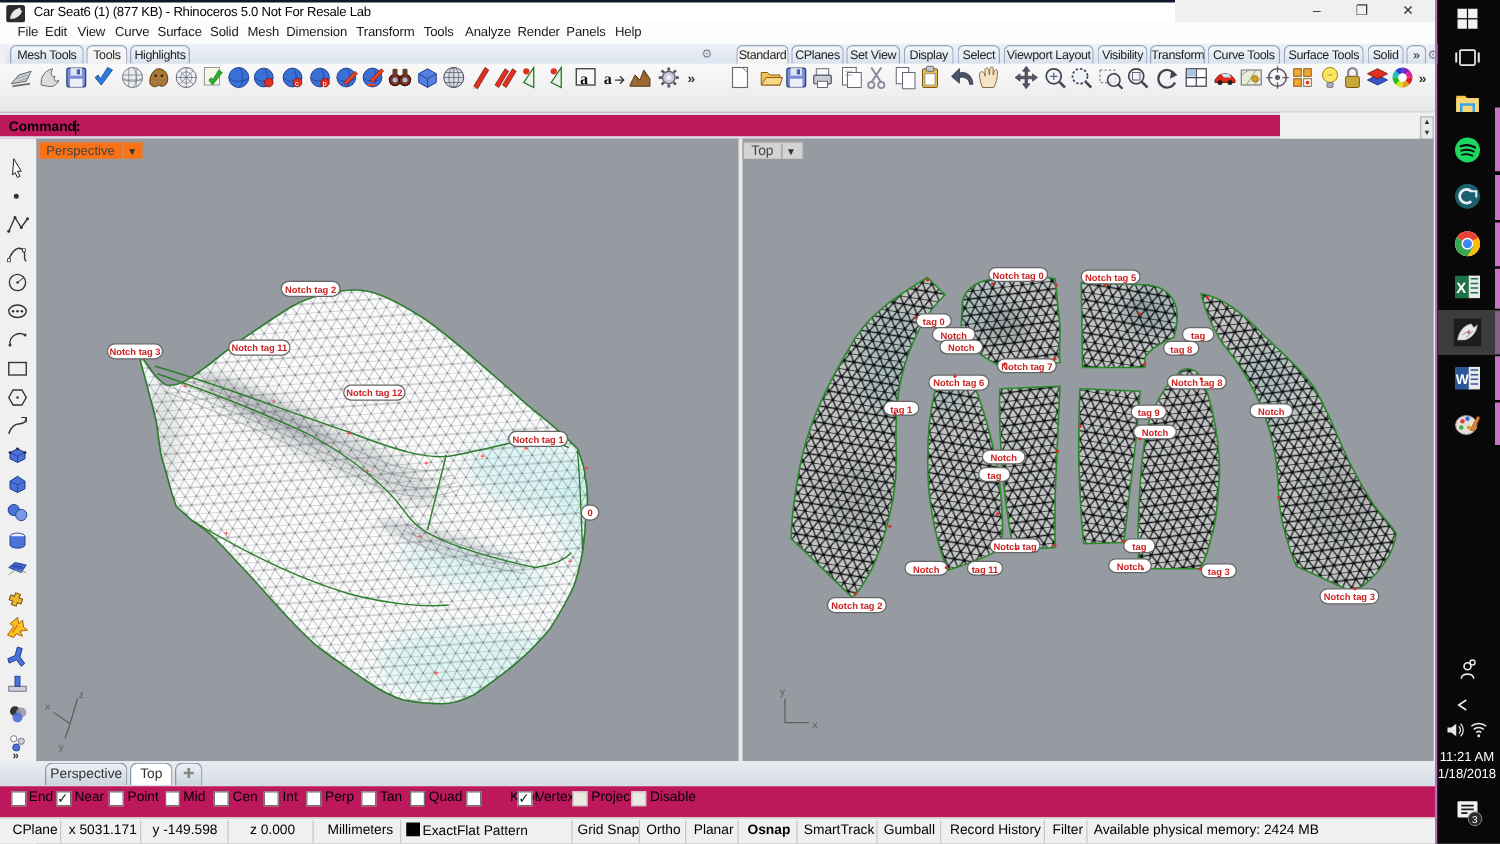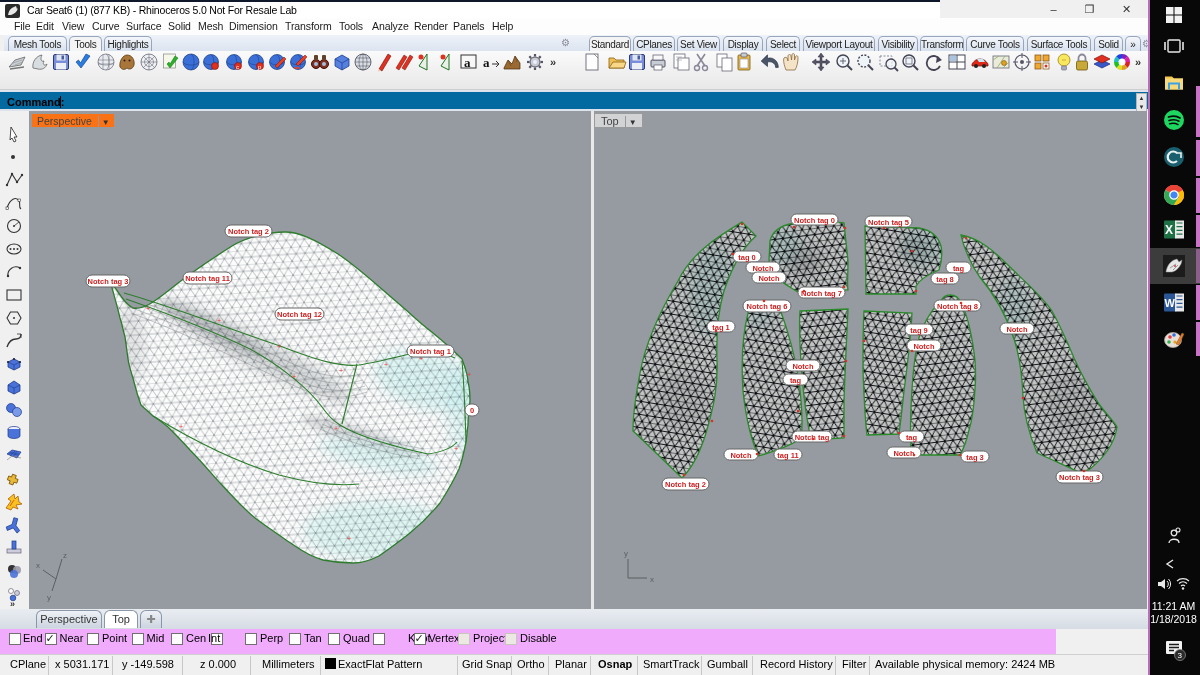--- a/index.html
+++ b/index.html
@@ -14,34 +14,34 @@
 
 #menubar { position:absolute; left:0; top:18px; width:1148px; height:17px; background:#fdfdfd; font-size:10.5px; letter-spacing:-0.1px; color:#1a1a1a; }
 #menubar span { position:absolute; top:2px; }
 
 #tabrow { position:absolute; left:4px; top:35px; width:1148px; height:16px; background:linear-gradient(#eef2f9,#dce4f0); }
 .tab { position:absolute; top:1px; height:15px; font-size:10px; letter-spacing:-0.3px; color:#222; text-align:center; line-height:15px; white-space:nowrap; overflow:hidden; background:linear-gradient(#f4f7fb,#d8e1ee); border:1px solid #98a6bb; border-bottom:none; border-radius:5px 5px 0 0; }
 .tab.active { background:#f4f4f4; font-weight:normal; }
 
 #toolbar { position:absolute; left:0; top:51px; width:1148px; height:39px; background:linear-gradient(#fafafa,#e8e8e8); border-bottom:1px solid #cfcfcf; }
 
-#cmdrow { position:absolute; left:0; top:90px; width:1148px; height:21px; background:#0369a1; border-top:2px solid #dde3ec; border-bottom:2px solid #dde3ec; }
+#cmdrow { position:absolute; left:0; top:90px; width:1024px; height:21px; background:#be185d; border-top:2px solid #dde3ec; border-bottom:2px solid #dde3ec; }
 #cmdrow .lbl { position:absolute; left:7px; top:4px; font-size:11px; font-weight:bold; color:#000; }
 #spinner { position:absolute; left:1136px; top:1px; width:11px; height:19px; background:#e8e8e8; border:1px solid #b5b5b5; font-size:6px; color:#333; text-align:center; line-height:9px; }
 
 #lefttb { position:absolute; left:0; top:111px; width:29px; height:564px; background:#f0f0f0; }
 #vp1 { position:absolute; left:29px; top:111px; width:562px; height:498px; background:#969ba1; }
 #vp2 { position:absolute; left:594px; top:111px; width:553px; height:498px; background:#969ba1; }
 #vpdivider { position:absolute; left:591px; top:111px; width:3px; height:498px; background:#e8e8e8; }
 
 #vtabs { position:absolute; left:0; top:609px; width:1148px; height:20px; background:linear-gradient(#e9edf2,#d6dce4); }
 .btab { position:absolute; top:1px; height:18px; font-size:11px; color:#333; text-align:center; line-height:17px; background:linear-gradient(#eef1f6,#ccd4e0); border:1px solid #8a97a8; border-bottom:none; border-radius:6px 6px 0 0; }
 .btab.active { background:#fff; }
 
-#osnap { position:absolute; left:0; top:629px; width:1056px; height:25px; background:#f0abfc; font-size:11px; color:#000; }
+#osnap { position:absolute; left:0; top:629px; width:1148px; height:25px; background:#be185d; font-size:11px; color:#000; }
 .cb { position:absolute; top:4px; width:12px; height:12px; background:#fff; border:1px solid #707070; }
 .cb.checked::after { content:"\2713"; position:absolute; left:0px; top:-2px; font-size:11px; color:#222; }
 .cb.dis { background:#ece9e2; border:1px solid #c8c5be; }
 .cblbl { position:absolute; top:3px; }
 
 #statusbar { position:absolute; left:0; top:654px; width:1148px; height:21px; background:#f0f0f0; border-top:1px solid #d0d0d0; font-size:11px; color:#000; }
 #statusbar .fld { position:absolute; top:3px; white-space:nowrap; }
 #statusbar .sep { position:absolute; top:1px; width:1px; height:19px; background:#c8c8c8; }
 
 #deskline { position:absolute; left:1148px; top:0; width:2px; height:675px; background:#b86eb8; }
@@ -782,21 +782,21 @@
         <span class="cblbl" style="left:23px">End</span>
         <div class="cb checked" style="left:44.6px"></div>
         <span class="cblbl" style="left:59.5px">Near</span>
         <div class="cb" style="left:87px"></div>
         <span class="cblbl" style="left:102px">Point</span>
         <div class="cb" style="left:131.7px"></div>
         <span class="cblbl" style="left:146.6px">Mid</span>
         <div class="cb" style="left:171.3px"></div>
         <span class="cblbl" style="left:186px">Cen</span>
         <div class="cb" style="left:211.2px"></div>
-        <span class="cblbl" style="left:208px">Int</span>
+        <span class="cblbl" style="left:226px">Int</span>
         <div class="cb" style="left:245px"></div>
         <span class="cblbl" style="left:260px">Perp</span>
         <div class="cb" style="left:289px"></div>
         <span class="cblbl" style="left:304px">Tan</span>
         <div class="cb" style="left:328px"></div>
         <span class="cblbl" style="left:343px">Quad</span>
         <div class="cb" style="left:373px"></div>
         <span class="cblbl" style="left:408px">Knot</span>
         <div class="cb checked" style="left:413.5px"></div>
         <span class="cblbl" style="left:428.4px">Vertex</span>

